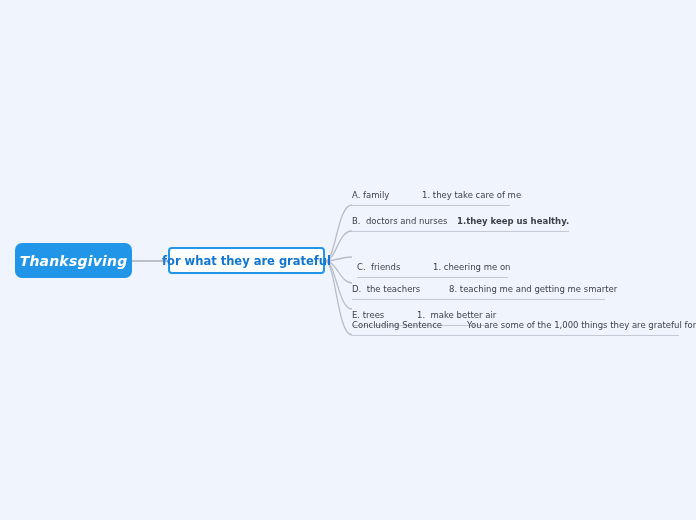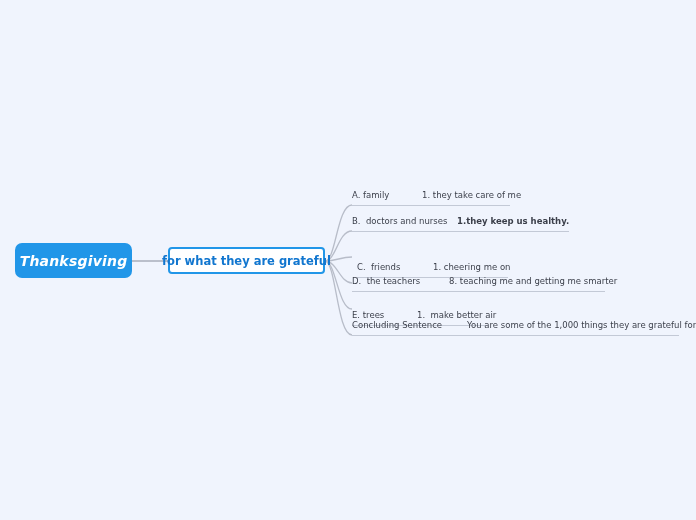--- a/index.html
+++ b/index.html
@@ -139,21 +139,21 @@
   <div class="branch" id="b1" style="left: 352px; top: 212px; width: 217px;">
     <span class="btext">B.  doctors and nurses</span>
     <span class="bdetail" style="left: 105px; font-weight: bold;">1.they keep us healthy.</span>
   </div>
 
   <div class="branch" id="b2" style="left: 357px; top: 238px; width: 151px; margin-top: 20px;">
     <span class="btext">C.  friends</span>
     <span class="bdetail" style="left: 76px; text-align: center;">1. cheering me on</span>
   </div>
 
-  <div class="branch" id="b3" style="left: 352px; top: 272px; width: 253px;">
+  <div class="branch" id="b3" style="left: 352px; top: 280px; width: 253px;">
     <span class="btext">D.  the teachers</span>
     <span class="bdetail" style="left: 97px;">8. teaching me and getting me smarter</span>
   </div>
 
   <div class="branch" id="b4" style="left: 352px; top: 284px; width: 136px; margin-top: 22px;">
     <span class="btext">E. trees</span>
     <span class="bdetail" style="left: 65px;">1.  make better air</span>
   </div>
 
   <div class="branch" id="b5" style="left: 352px; top: 316px; width: 327px;">

